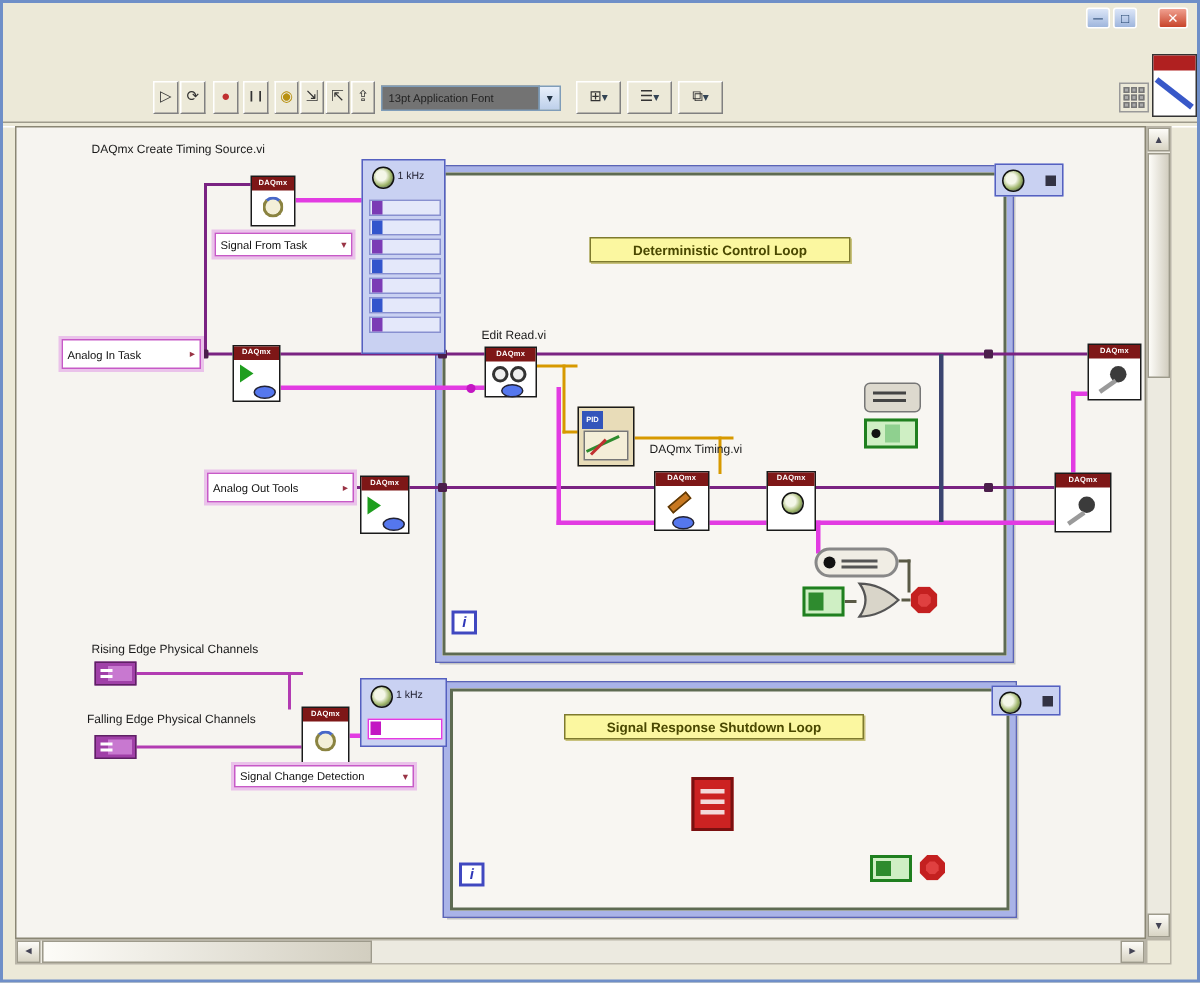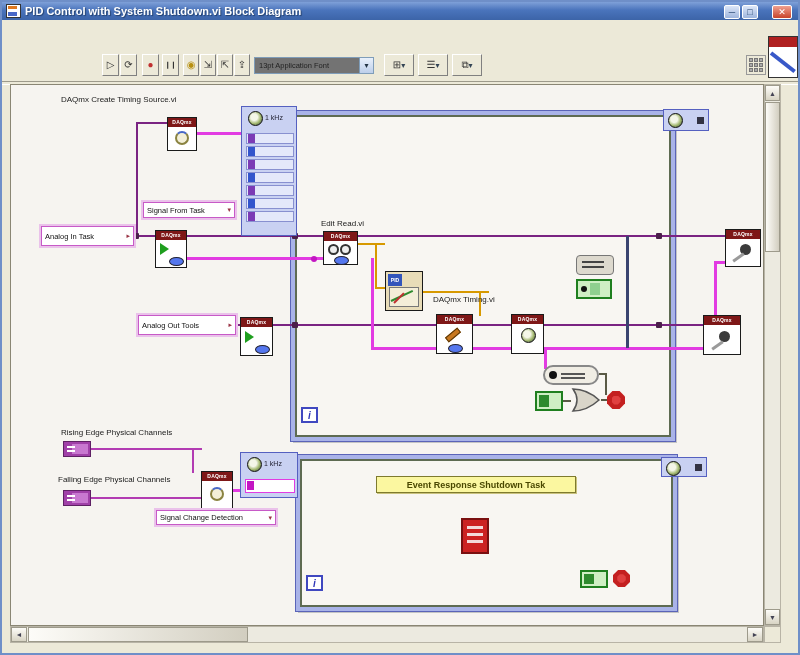--- a/index.html
+++ b/index.html
@@ -87,24 +87,20 @@
   .gridicon div{background:#AAA;border:1px solid #777;}
   .viicon{position:absolute;width:30px;height:42px;background:#fff;border:1px solid #333;box-sizing:border-box;}
   .viicon .top{position:absolute;left:0;top:0;right:0;height:10px;background:#B02020;}
   .viicon .diag{position:absolute;left:2px;top:14px;width:30px;height:4px;background:#3858C8;transform:rotate(38deg);transform-origin:left;}
 </style>
 </head>
 <body>
 
 <div class="window">
 
-  <div class="titlebar">
-    <div class="titleicon"></div>
-    <span class="titletext">PID Control with System Shutdown.vi Block Diagram</span>
-  </div>
   <div class="winbtn" style="left:722px;width:16px;">─</div>
   <div class="winbtn" style="left:740px;width:16px;">□</div>
   <div class="winbtn close" style="left:770px;width:20px;">✕</div>
 
 
   <div class="tbtn" style="left:100px;width:17px;">▷</div>
   <div class="tbtn" style="left:118px;width:17px;">⟳</div>
   <div class="tbtn" style="left:140px;width:17px;color:#C03030;">●</div>
   <div class="tbtn" style="left:160px;width:17px;font-size:7px;">❙❙</div>
   <div class="tbtn" style="left:181px;width:16px;color:#B89010;">◉</div>
@@ -224,21 +220,21 @@
     <div class="tlnode" style="left:650px;top:372px;width:46px;height:20px;">
       <div class="clock" style="left:4px;top:3px;"></div>
       <div style="position:absolute;right:4px;top:6px;width:7px;height:7px;background:#334;"></div>
     </div>
 
     <div class="plainlbl" style="left:50px;top:10px;">DAQmx Create Timing Source.vi</div>
     <div class="daq" style="left:156px;top:32px;width:30px;height:34px;">
       <div class="banner">DAQmx</div>
       <div class="swirl" style="left:7px;top:13px;"></div>
     </div>
-    <div class="namectl" style="left:132px;top:70px;width:92px;height:16px;margin-top:47px;">
+    <div class="namectl" style="left:132px;top:70px;width:92px;height:16px;">
       <span>Signal From Task</span>
       <span class="arr">▾</span>
     </div>
 
     <div class="namectl" style="left:30px;top:141px;width:93px;height:20px;">
       <span>Analog In Task</span>
       <span class="arr">▸</span>
     </div>
     <div class="daq" style="left:144px;top:145px;width:32px;height:38px;">
       <div class="banner">DAQmx</div>
@@ -248,20 +244,21 @@
     <div class="namectl" style="left:127px;top:230px;width:98px;height:20px;">
       <span>Analog Out Tools</span>
       <span class="arr">▸</span>
     </div>
     <div class="daq" style="left:229px;top:232px;width:33px;height:39px;">
       <div class="banner">DAQmx</div>
       <div class="gplay" style="left:4px;top:13px;"></div>
       <div class="taskoval" style="left:14px;top:27px;"></div>
     </div>
 
+    <div class="freelabel" style="left:382px;top:73px;width:160px;">Deterministic Control Loop</div>
     <div class="plainlbl" style="left:310px;top:134px;">Edit Read.vi</div>
     <div class="daq" style="left:312px;top:146px;width:35px;height:34px;">
       <div class="banner">DAQmx</div>
       <div class="glassdot" style="left:4px;top:12px;"></div>
       <div class="glassdot" style="left:16px;top:12px;"></div>
       <div class="taskoval" style="left:10px;top:24px;"></div>
     </div>
     <div class="pid" style="left:374px;top:186px;width:38px;height:40px;">
       <div class="hdr">PID</div>
       <div class="chart">
@@ -322,21 +319,21 @@
       </div>
     <div class="daq" style="left:190px;top:386px;width:32px;height:40px;">
       <div class="banner">DAQmx</div>
       <div class="swirl" style="left:8px;top:15px;"></div>
     </div>
     <div class="namectl" style="left:145px;top:425px;width:120px;height:15px;">
       <span>Signal Change Detection</span>
       <span class="arr">▾</span>
     </div>
 
-    <div class="freelabel" style="left:365px;top:391px;width:186px;">Event Response Shutdown Task</div>
+    <div class="freelabel" style="left:365px;top:391px;width:186px;">Signal Response Shutdown Loop</div>
     <div class="redvi" style="left:450px;top:433px;width:28px;height:36px;">
         <div class="tx"></div>
       </div>
     <div class="iter" style="left:295px;top:490px;">i</div>
     <div class="tf" style="left:569px;top:485px;width:28px;height:18px;">
         <div class="dk"></div>
       </div>
     <div class="stopsign" style="left:602px;top:485px;width:17px;height:17px;"></div>
 
   </div>

